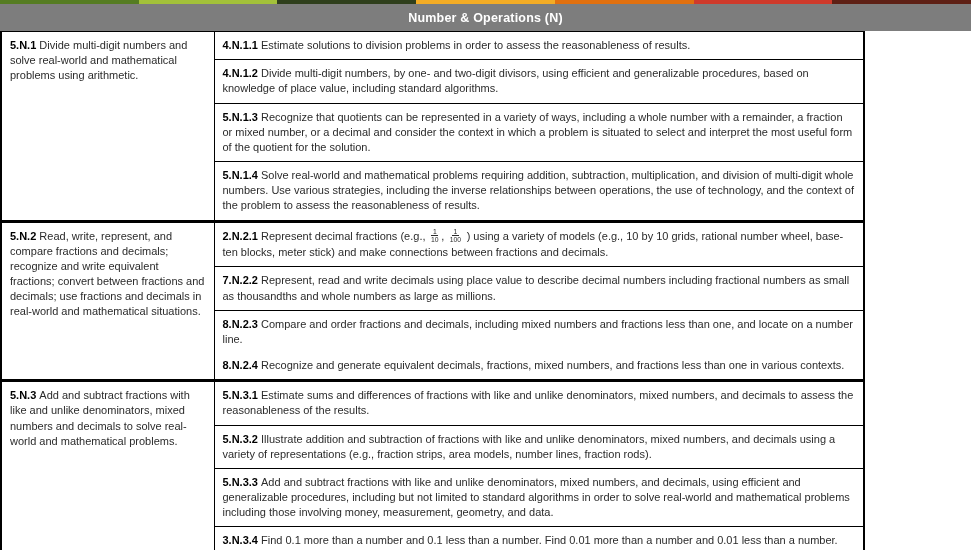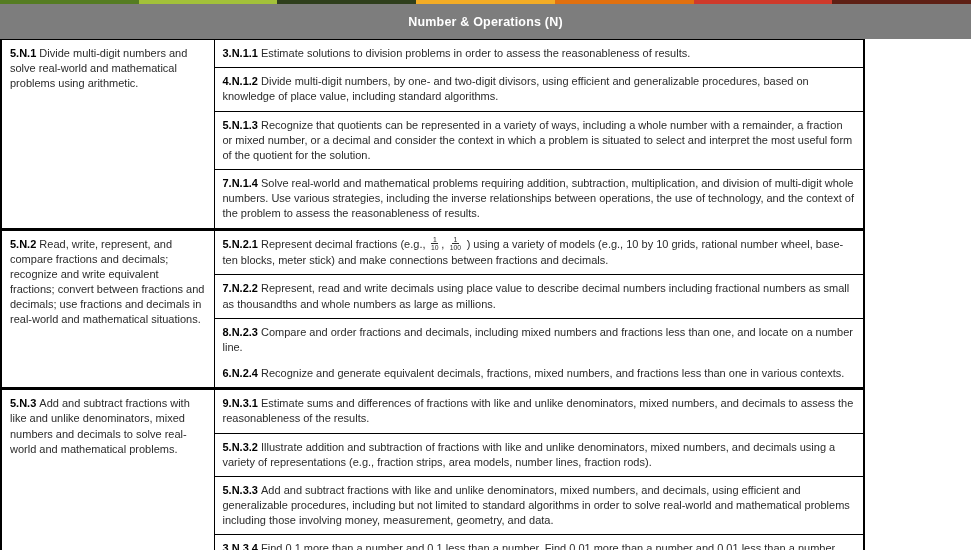--- a/index.html
+++ b/index.html
@@ -15,21 +15,21 @@
     background: #ffffff;
     position: relative;
   }
   .top-strip {
     display: flex;
     width: 100%;
     height: 4px;
   }
   .top-strip .seg { flex: 1 1 0; height: 100%; }
   .header-bar {
-    height: 35px;
+    height: 27px;
     background: #7d7d7d;
     display: flex;
     align-items: center;
     justify-content: center;
   }
   .header-bar .title {
     color: #ffffff;
     font-weight: bold;
     font-size: 12.5px;
     letter-spacing: 0.2px;
@@ -89,69 +89,69 @@
     <colgroup>
         <col class="c1">
         <col class="c2">
       </colgroup>
     <tbody>
         <tr class="section-start">
           <td class="std-cell" rowspan="4">
             <p><span class="code">5.N.1 </span>Divide multi-digit numbers and solve real-world and mathematical problems using arithmetic.</p>
           </td>
           <td class="sub-cell">
-            <p><span class="code">3.N.1.1 </span>Estimate solutions to division problems in order to assess the reasonableness of results.</p>
+            <p><span class="code">4.N.1.1 </span>Estimate solutions to division problems in order to assess the reasonableness of results.</p>
           </td>
         </tr>
         <tr>
           <td class="sub-cell">
             <p><span class="code">4.N.1.2 </span>Divide multi-digit numbers, by one- and two-digit divisors, using efficient and generalizable procedures, based on knowledge of place value, including standard algorithms.</p>
           </td>
         </tr>
         <tr>
           <td class="sub-cell">
             <p><span class="code">5.N.1.3 </span>Recognize that quotients can be represented in a variety of ways, including a whole number with a remainder, a fraction or mixed number, or a decimal and consider the context in which a problem is situated to select and interpret the most useful form of the quotient for the solution.</p>
           </td>
         </tr>
         <tr>
           <td class="sub-cell">
-            <p><span class="code">7.N.1.4 </span>Solve real-world and mathematical problems requiring addition, subtraction, multiplication, and division of multi-digit whole numbers. Use various strategies, including the inverse relationships between operations, the use of technology, and the context of the problem to assess the reasonableness of results.</p>
+            <p><span class="code">5.N.1.4 </span>Solve real-world and mathematical problems requiring addition, subtraction, multiplication, and division of multi-digit whole numbers. Use various strategies, including the inverse relationships between operations, the use of technology, and the context of the problem to assess the reasonableness of results.</p>
           </td>
         </tr>
         <tr class="section-start">
           <td class="std-cell" rowspan="3">
             <p><span class="code">5.N.2 </span>Read, write, represent, and compare fractions and decimals; recognize and write equivalent fractions; convert between fractions and decimals; use fractions and decimals in real-world and mathematical situations.</p>
           </td>
           <td class="sub-cell">
-            <p><span class="code">5.N.2.1 </span>Represent decimal fractions (e.g., <span class="frac">
+            <p><span class="code">2.N.2.1 </span>Represent decimal fractions (e.g., <span class="frac">
                 <span class="num">1</span>
                 <span class="den">10</span>
               </span>, <span class="frac">
                 <span class="num">1</span>
                 <span class="den">100</span>
               </span> ) using a variety of models (e.g., 10 by 10 grids, rational number wheel, base-ten blocks, meter stick) and make connections between fractions and decimals.</p>
           </td>
         </tr>
         <tr>
           <td class="sub-cell">
             <p><span class="code">7.N.2.2 </span>Represent, read and write decimals using place value to describe decimal numbers including fractional numbers as small as thousandths and whole numbers as large as millions.</p>
           </td>
         </tr>
         <tr>
           <td class="sub-cell">
             <p><span class="code">8.N.2.3 </span>Compare and order fractions and decimals, including mixed numbers and fractions less than one, and locate on a number line.</p>
-            <p><span class="code">6.N.2.4 </span>Recognize and generate equivalent decimals, fractions, mixed numbers, and fractions less than one in various contexts.</p>
+            <p><span class="code">8.N.2.4 </span>Recognize and generate equivalent decimals, fractions, mixed numbers, and fractions less than one in various contexts.</p>
           </td>
         </tr>
         <tr class="section-start">
           <td class="std-cell" rowspan="4">
             <p><span class="code">5.N.3 </span>Add and subtract fractions with like and unlike denominators, mixed numbers and decimals to solve real-world and mathematical problems.</p>
           </td>
           <td class="sub-cell">
-            <p><span class="code">9.N.3.1 </span>Estimate sums and differences of fractions with like and unlike denominators, mixed numbers, and decimals to assess the reasonableness of the results.</p>
+            <p><span class="code">5.N.3.1 </span>Estimate sums and differences of fractions with like and unlike denominators, mixed numbers, and decimals to assess the reasonableness of the results.</p>
           </td>
         </tr>
         <tr>
           <td class="sub-cell">
             <p><span class="code">5.N.3.2 </span>Illustrate addition and subtraction of fractions with like and unlike denominators, mixed numbers, and decimals using a variety of representations (e.g., fraction strips, area models, number lines, fraction rods).</p>
           </td>
         </tr>
         <tr>
           <td class="sub-cell">
             <p><span class="code">5.N.3.3 </span>Add and subtract fractions with like and unlike denominators, mixed numbers, and decimals, using efficient and generalizable procedures, including but not limited to standard algorithms in order to solve real-world and mathematical problems including those involving money, measurement, geometry, and data.</p>

